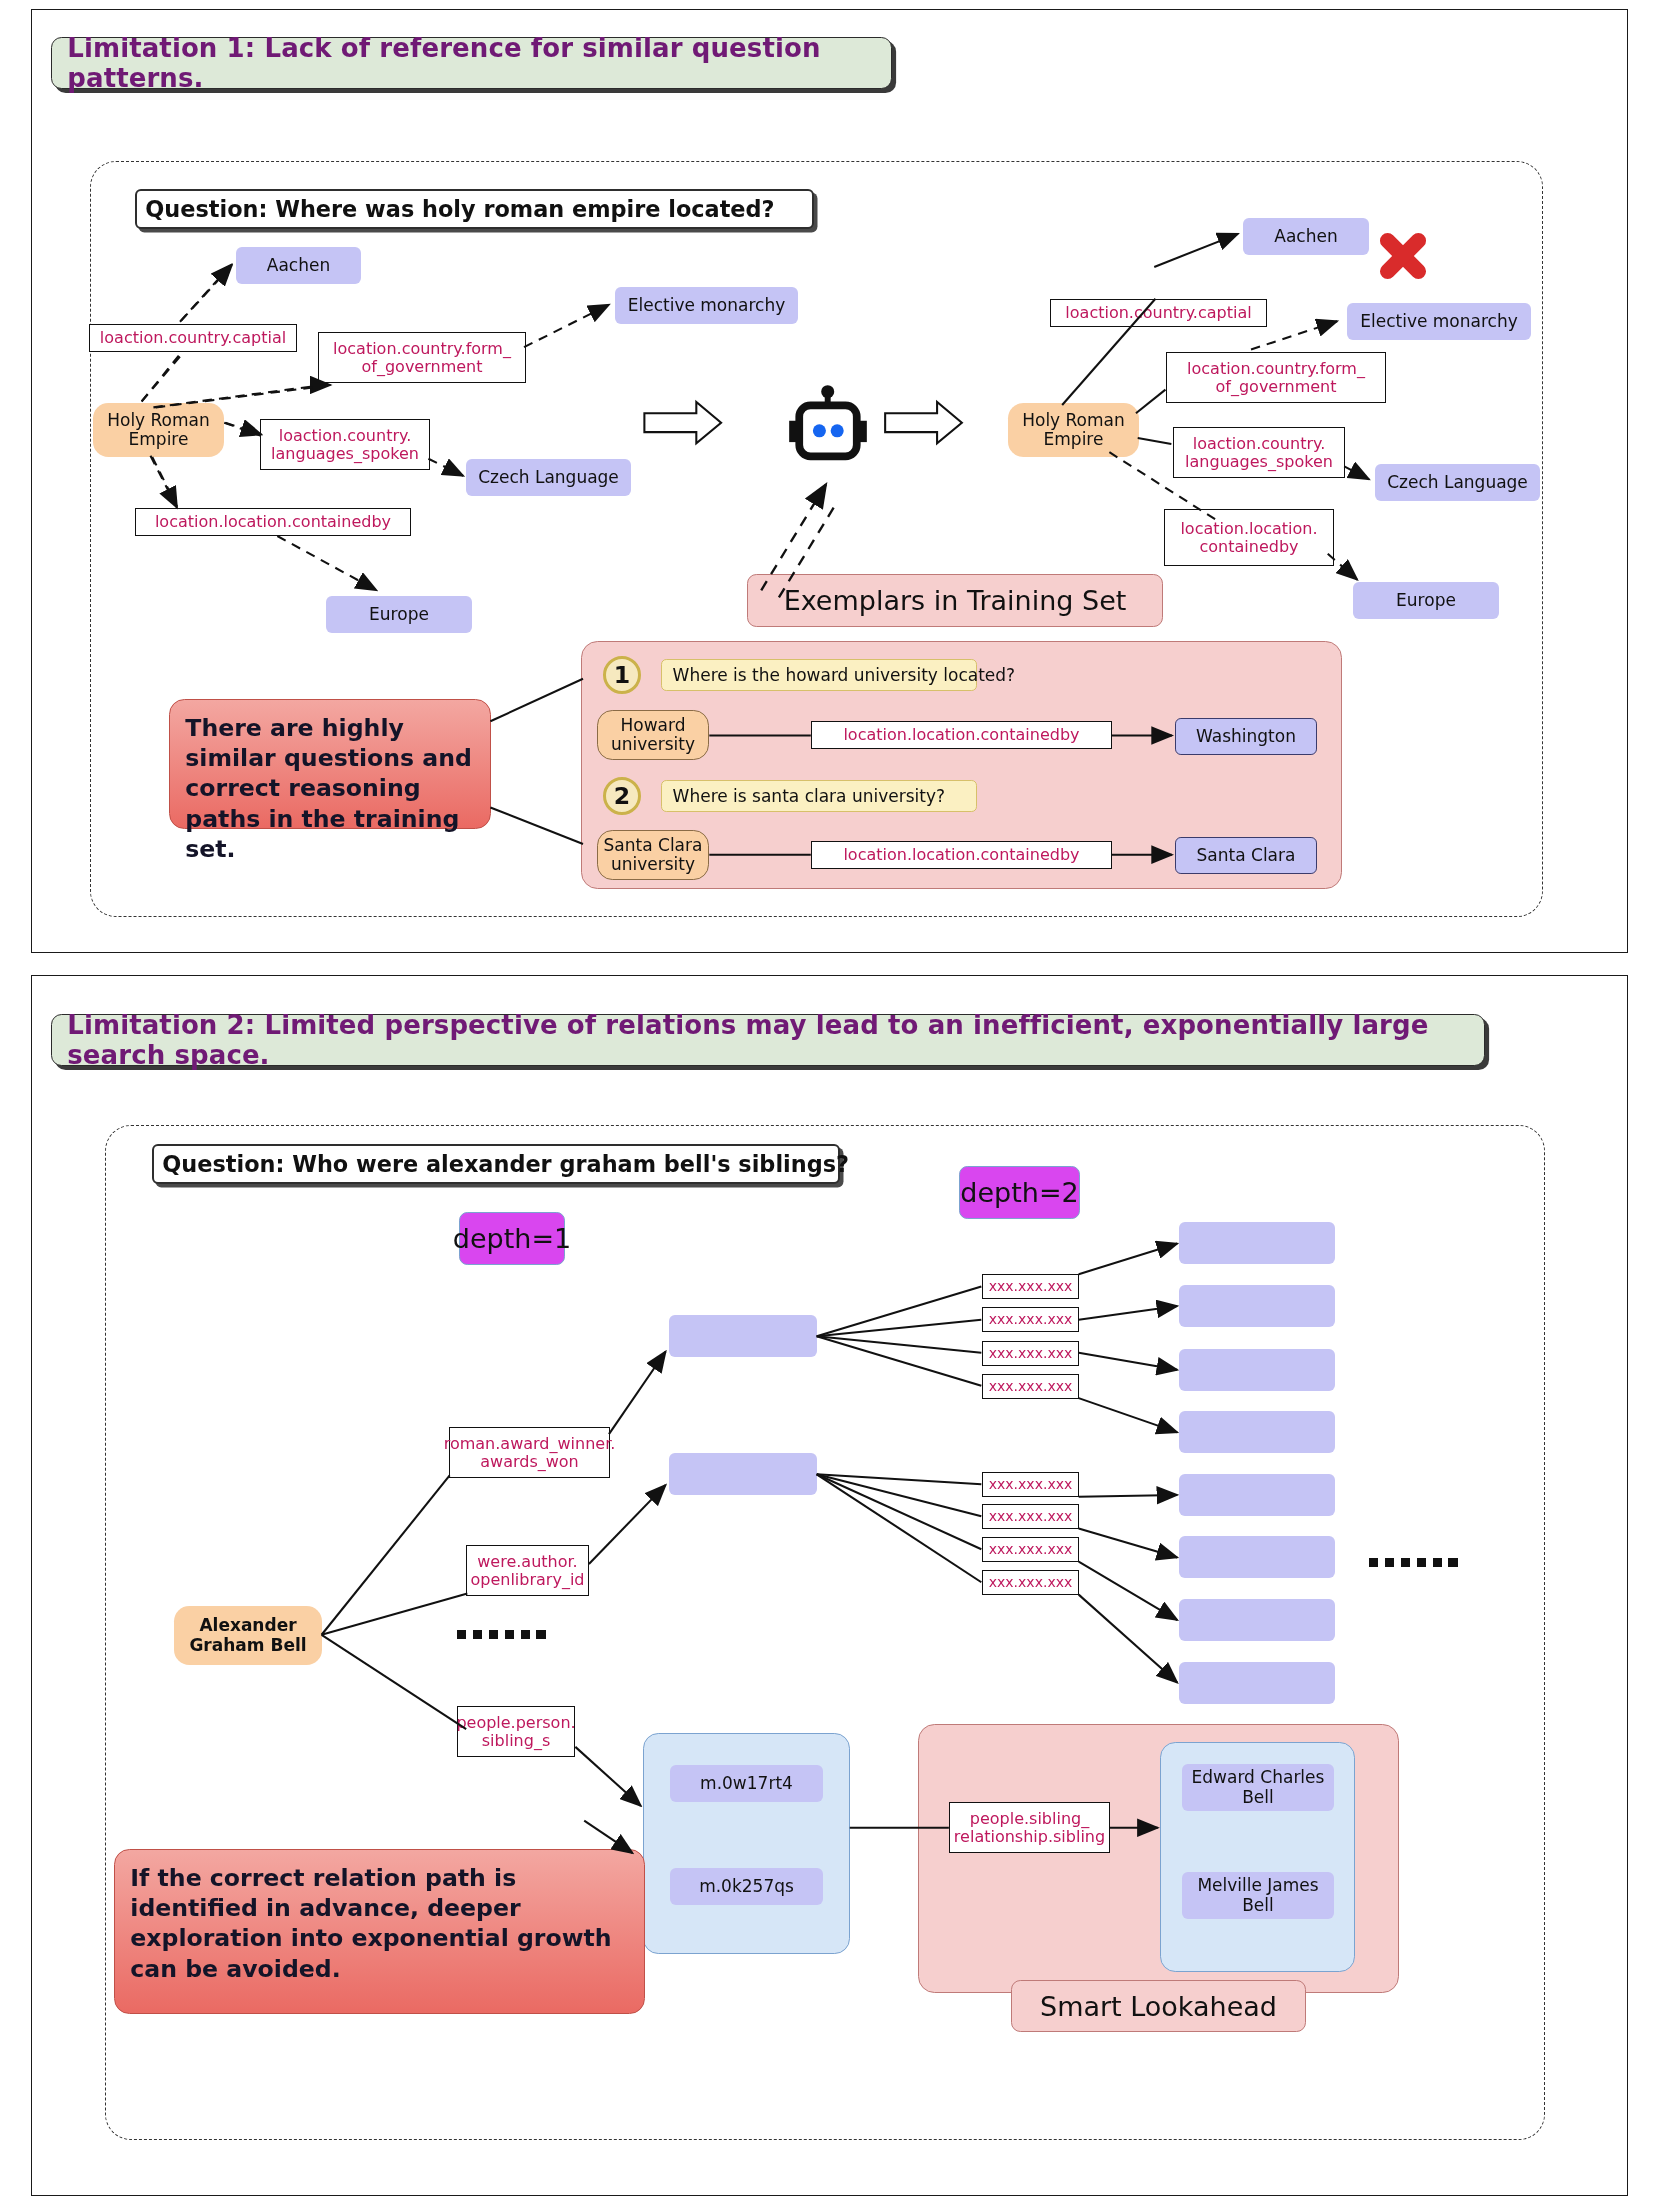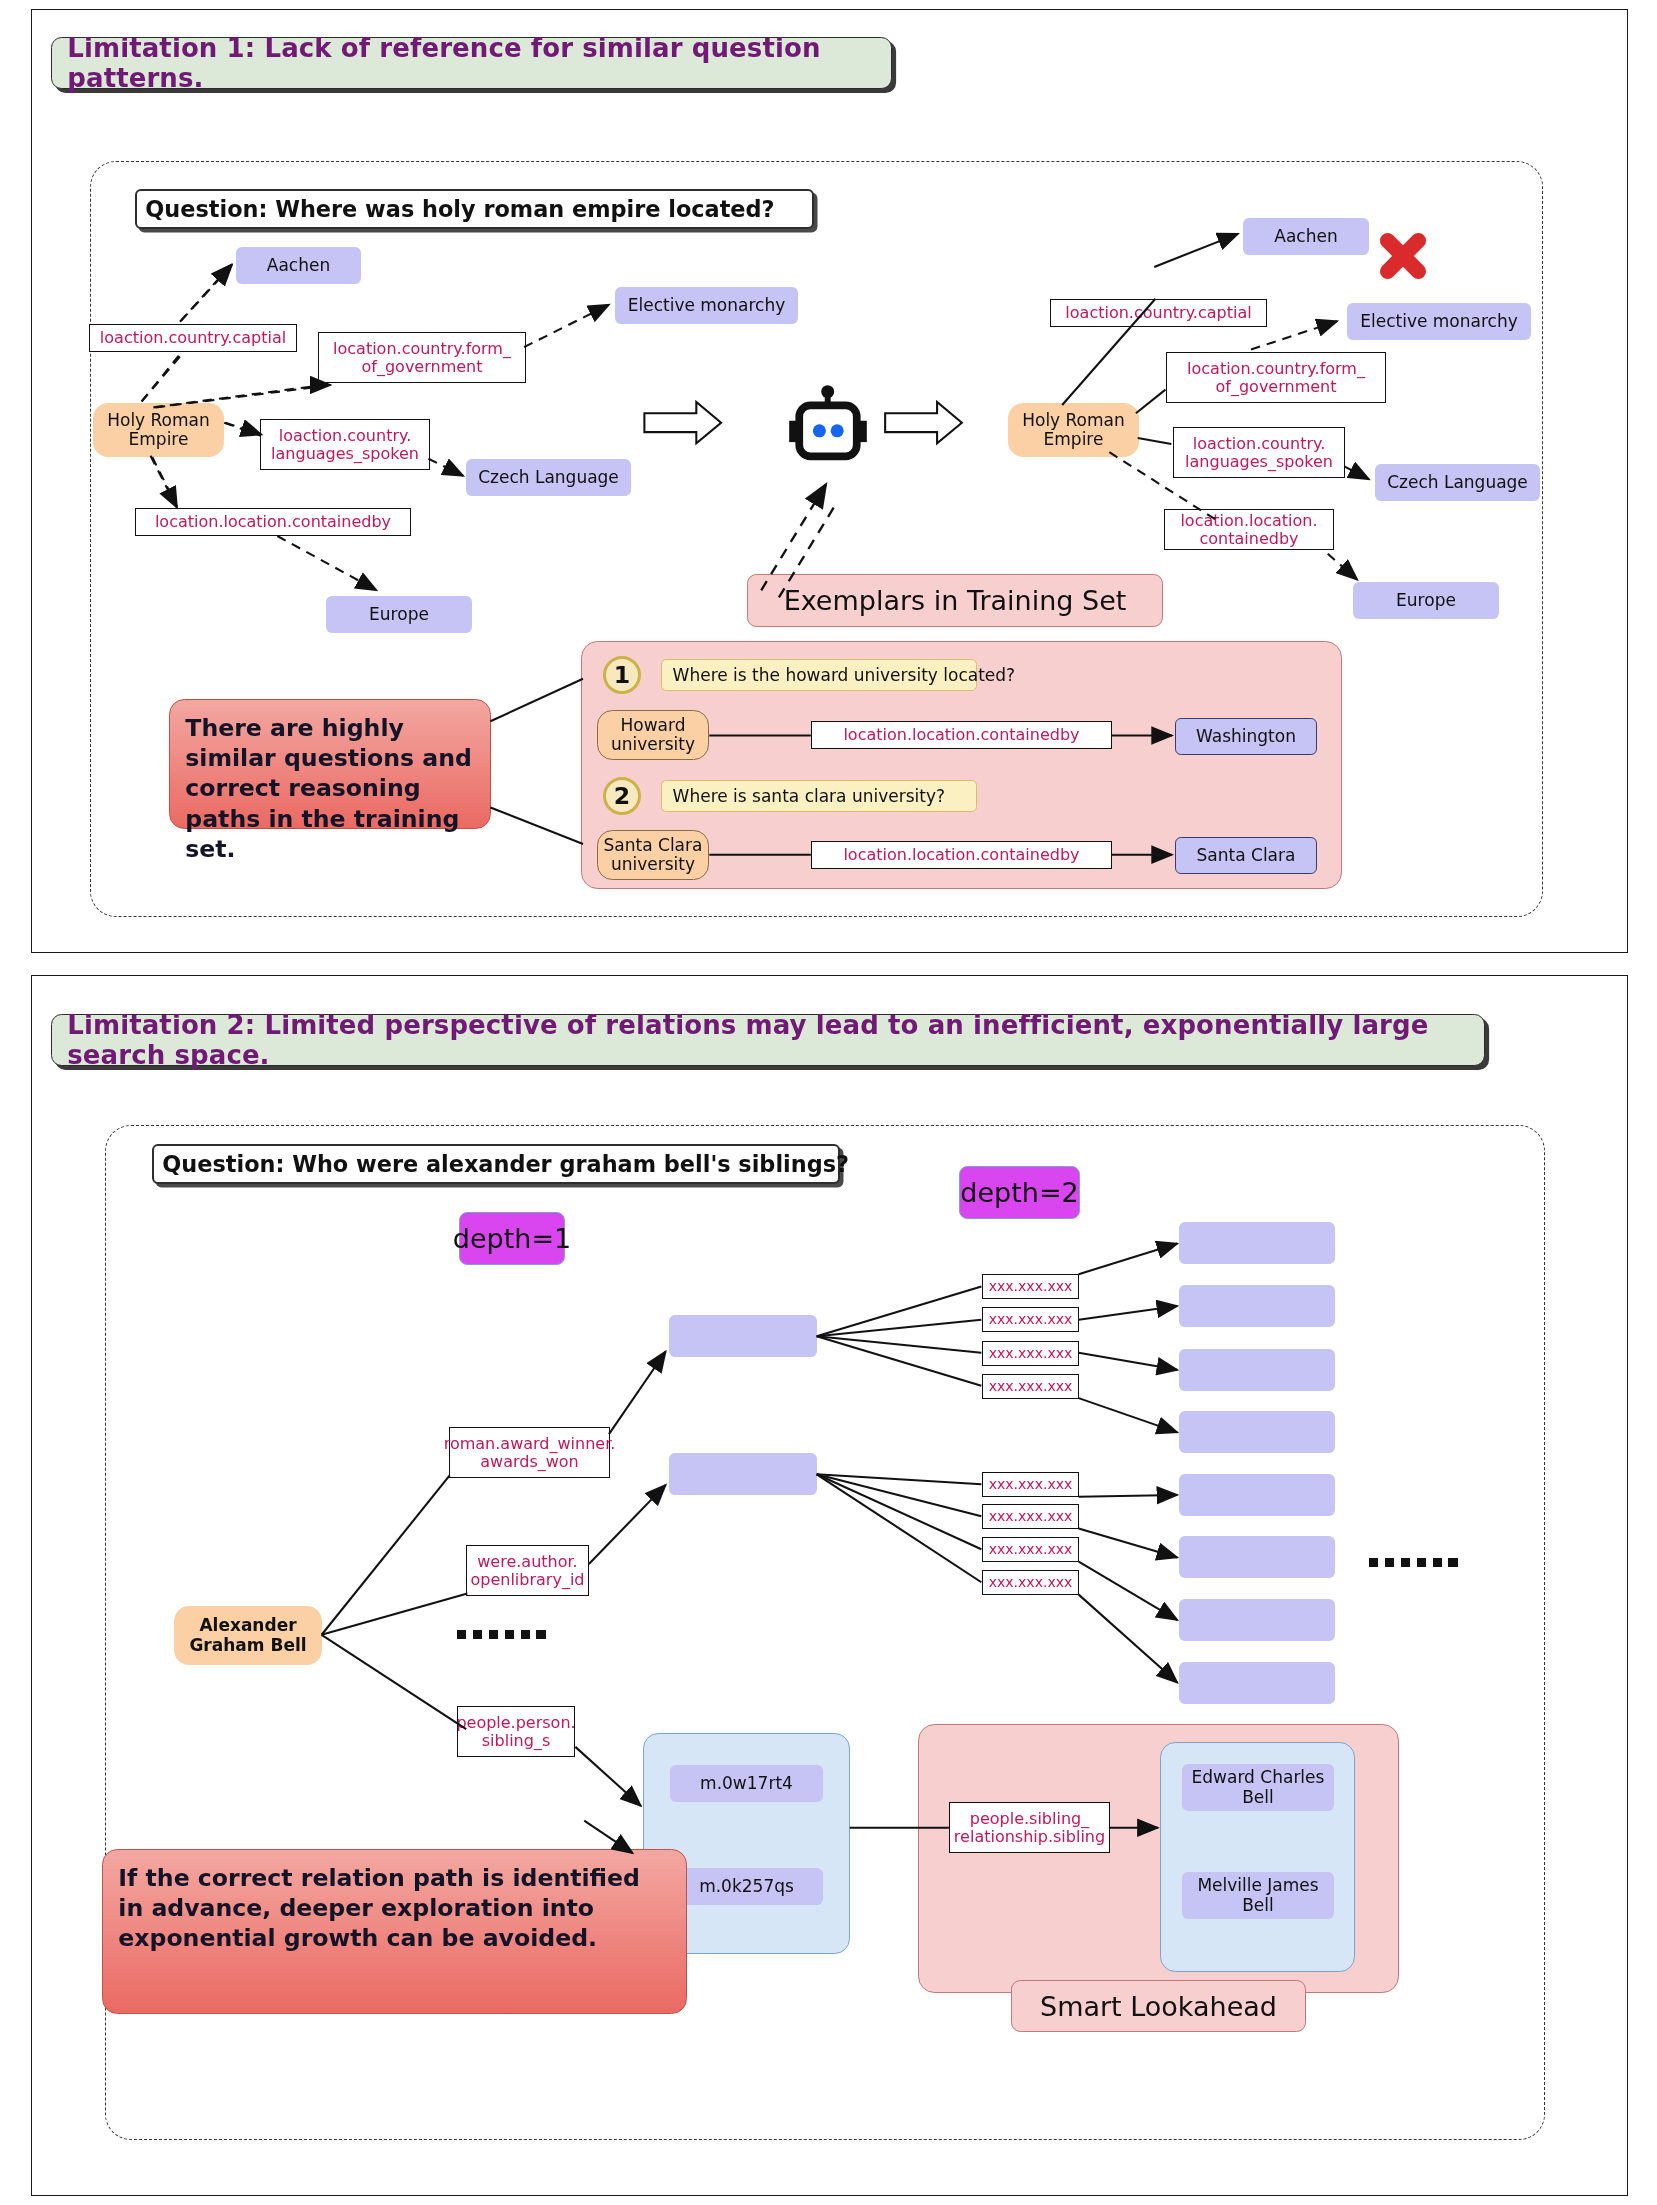--- a/index.html
+++ b/index.html
@@ -129,21 +129,21 @@
     border: 1.8px solid #c05048;
     border-radius: 15.3px;
     box-sizing: border-box;
     padding: 13px 15.3px;
     font-weight: bold;
     font-size: 23.6px;
     line-height: 1.28;
     color: #141428;
   }
   #conc-1 { left: 169px; top: 699px; width: 322px; height: 130px; }
-  #conc-2 { left: 102px; top: 1849px; width: 585px; height: 165px; }
+  #conc-2 { left: 114px; top: 1849px; width: 531px; height: 165px; }
 
   
   .pink-region {
     position: absolute;
     background: #f6cfce;
     border: 1.2px solid #bf7a78;
     border-radius: 16.5px;
     box-sizing: border-box;
   }
   #exemplar-region { left: 581px; top: 641px; width: 761px; height: 248px; }
@@ -331,21 +331,21 @@
   <span style="white-space:pre-line">loaction.country.captial</span>
 </div>
 <div class="rel" style="left:1166px; top:352px; width:220px; height:51px;">
   <span style="white-space:pre-line">location.country.form_
 of_government</span>
 </div>
 <div class="rel" style="left:1173px; top:427px; width:172px; height:51px;">
   <span style="white-space:pre-line">loaction.country.
 languages_spoken</span>
 </div>
-<div class="rel" style="left:1164px; top:509px; width:170px; height:41px;">
+<div class="rel" style="left:1164px; top:509px; width:170px; height:57px;">
   <span style="white-space:pre-line">location.location.
 containedby</span>
 </div>
 
 <div class="pink-region" id="exemplar-region"></div>
 <div class="pink-pill" id="exemplar-title">
   <span>Exemplars in Training Set</span>
 </div>
 
 <div class="num-circle" style="left:603px; top:656px;">

